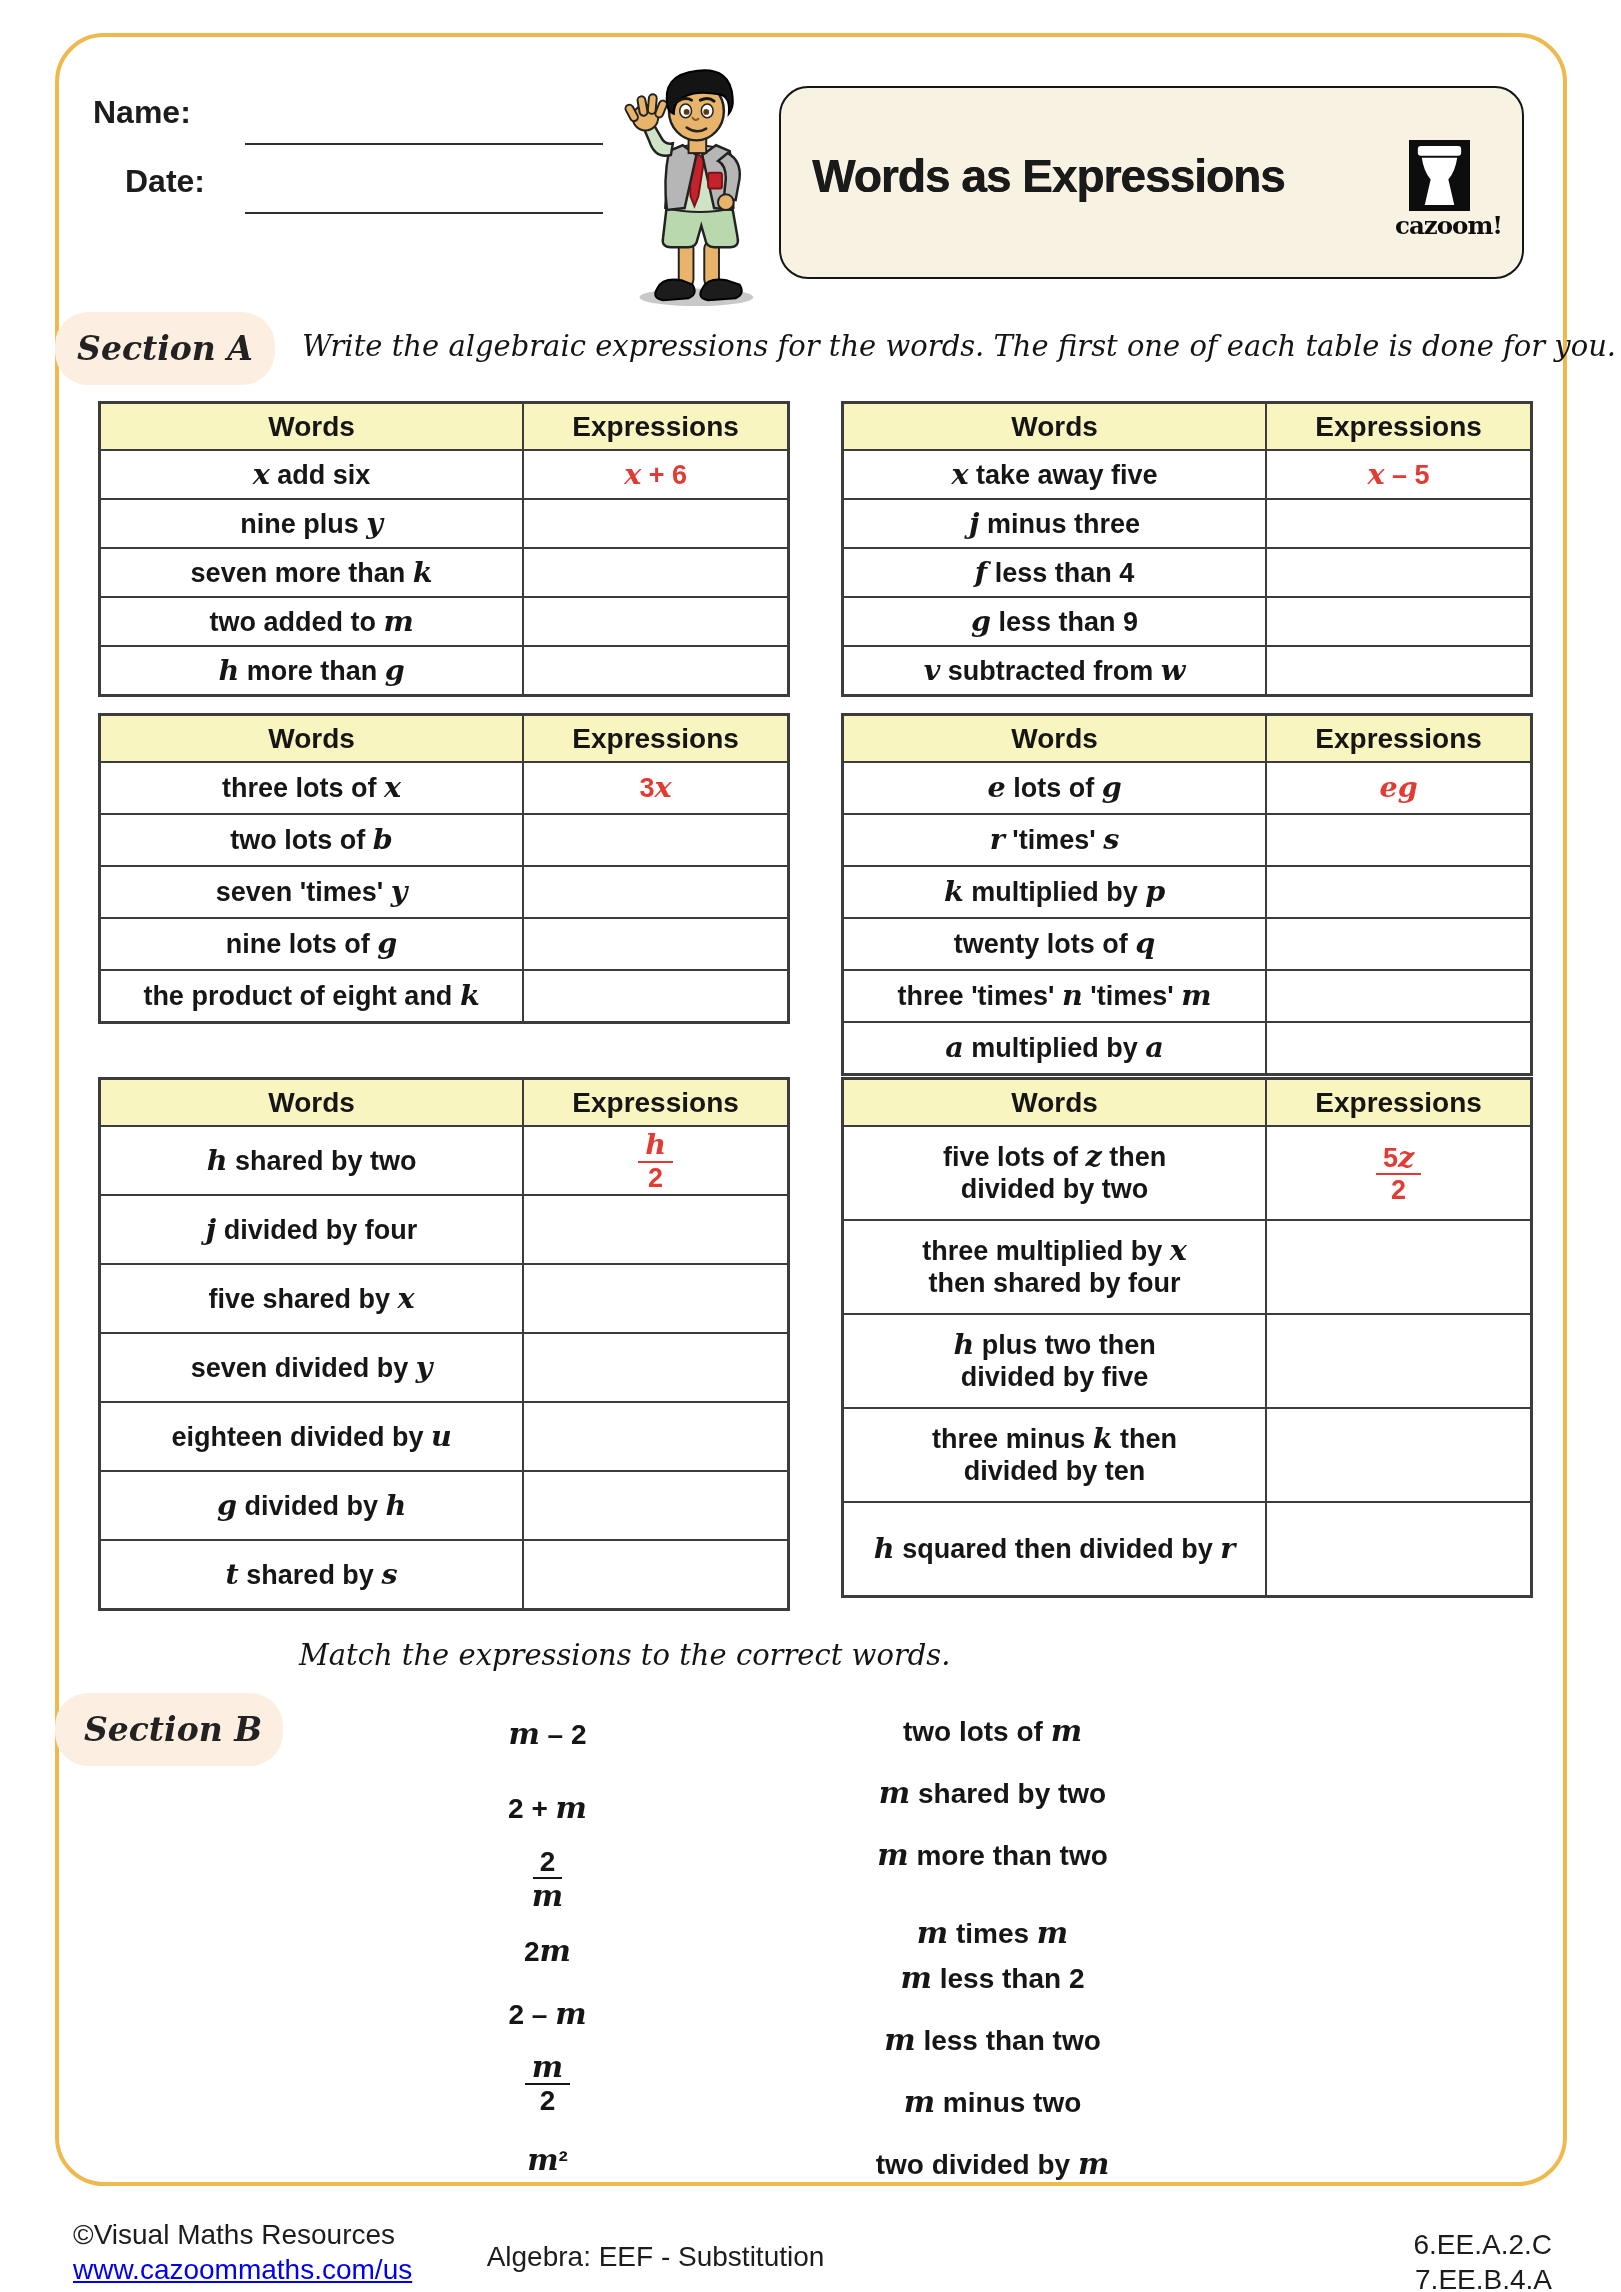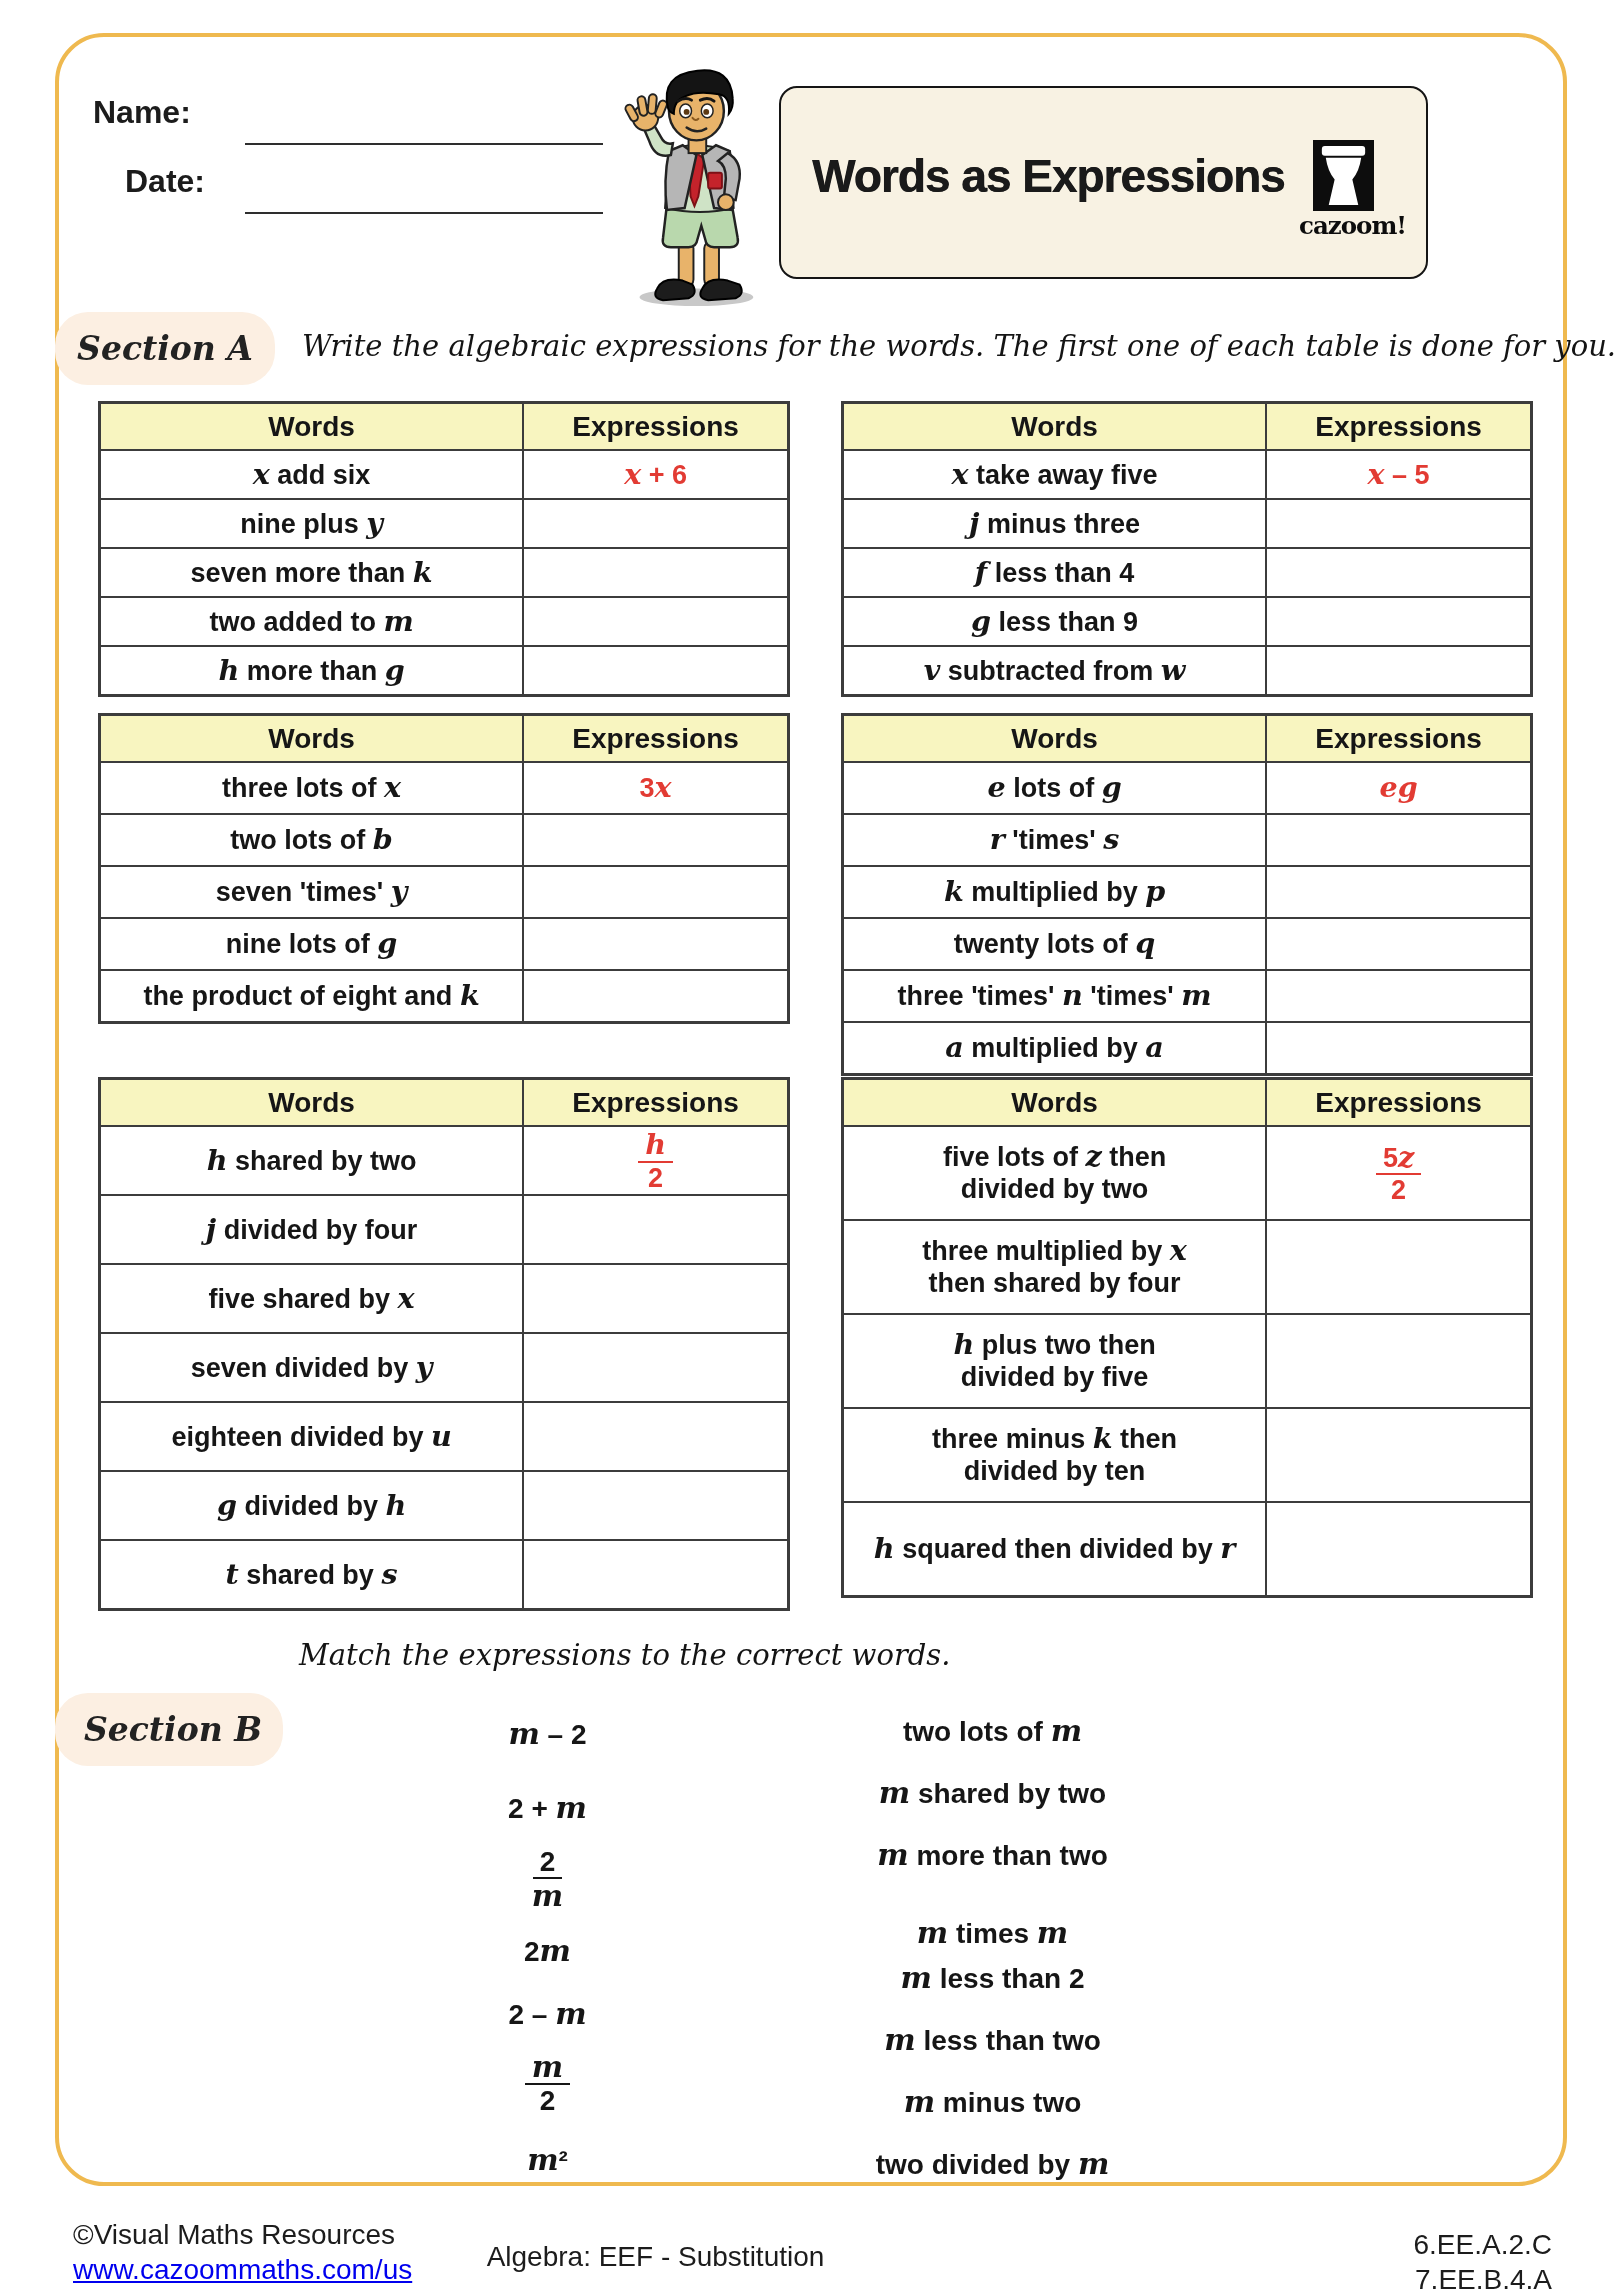--- a/index.html
+++ b/index.html
@@ -4,22 +4,22 @@
 <style>
   html,body{margin:0;padding:0;background:#fff;}
   .page{position:relative;width:1621px;height:2293px;background:#ffffff;overflow:hidden;
         font-family:"Liberation Sans",sans-serif;color:#161616;}
   .frame{position:absolute;left:55px;top:33px;width:1504px;height:2145px;
          border:4.9px solid #EFB94F;border-radius:49px;}
 
   
   .field-label{position:absolute;font-size:32px;font-weight:bold;color:#1c1c1c;}
   .write-line{position:absolute;border-bottom:2.9px solid #2e2e2e;height:0;}
-  .title-box{position:absolute;left:779px;top:86px;width:649px;height:193px;
-             background:#F8F2E3;border:2.9px solid #151515;border-radius:18px;box-sizing:border-box;}
+  .title-box{position:absolute;left:779px;top:86px;width:745px;height:193px;
+             background:#F8F2E3;border:2.9px solid #151515;border-radius:29px;box-sizing:border-box;}
   .title-text{position:absolute;left:31px;top:61px;font-size:46px;font-weight:bold;color:#1a1a1a;
               letter-spacing:-1px;text-shadow:0.6px 0 0 #1a1a1a;}
   .logo{position:absolute;right:39px;top:52px;width:88px;text-align:center;}
   .logo-mark{display:inline-block;width:61px;height:71px;background:#0d0d0d;position:relative;}
   .logo-word{font-family:"DejaVu Serif",serif;font-weight:bold;font-size:24.5px;color:#0d0d0d;
              margin-top:-3.9px;letter-spacing:-1px;}
   .boy{position:absolute;left:606px;top:57px;width:172px;height:253px;}
 
   
   .pill{position:absolute;left:55px;width:220px;height:73px;background:#FCEFE2;border-radius:33px;

